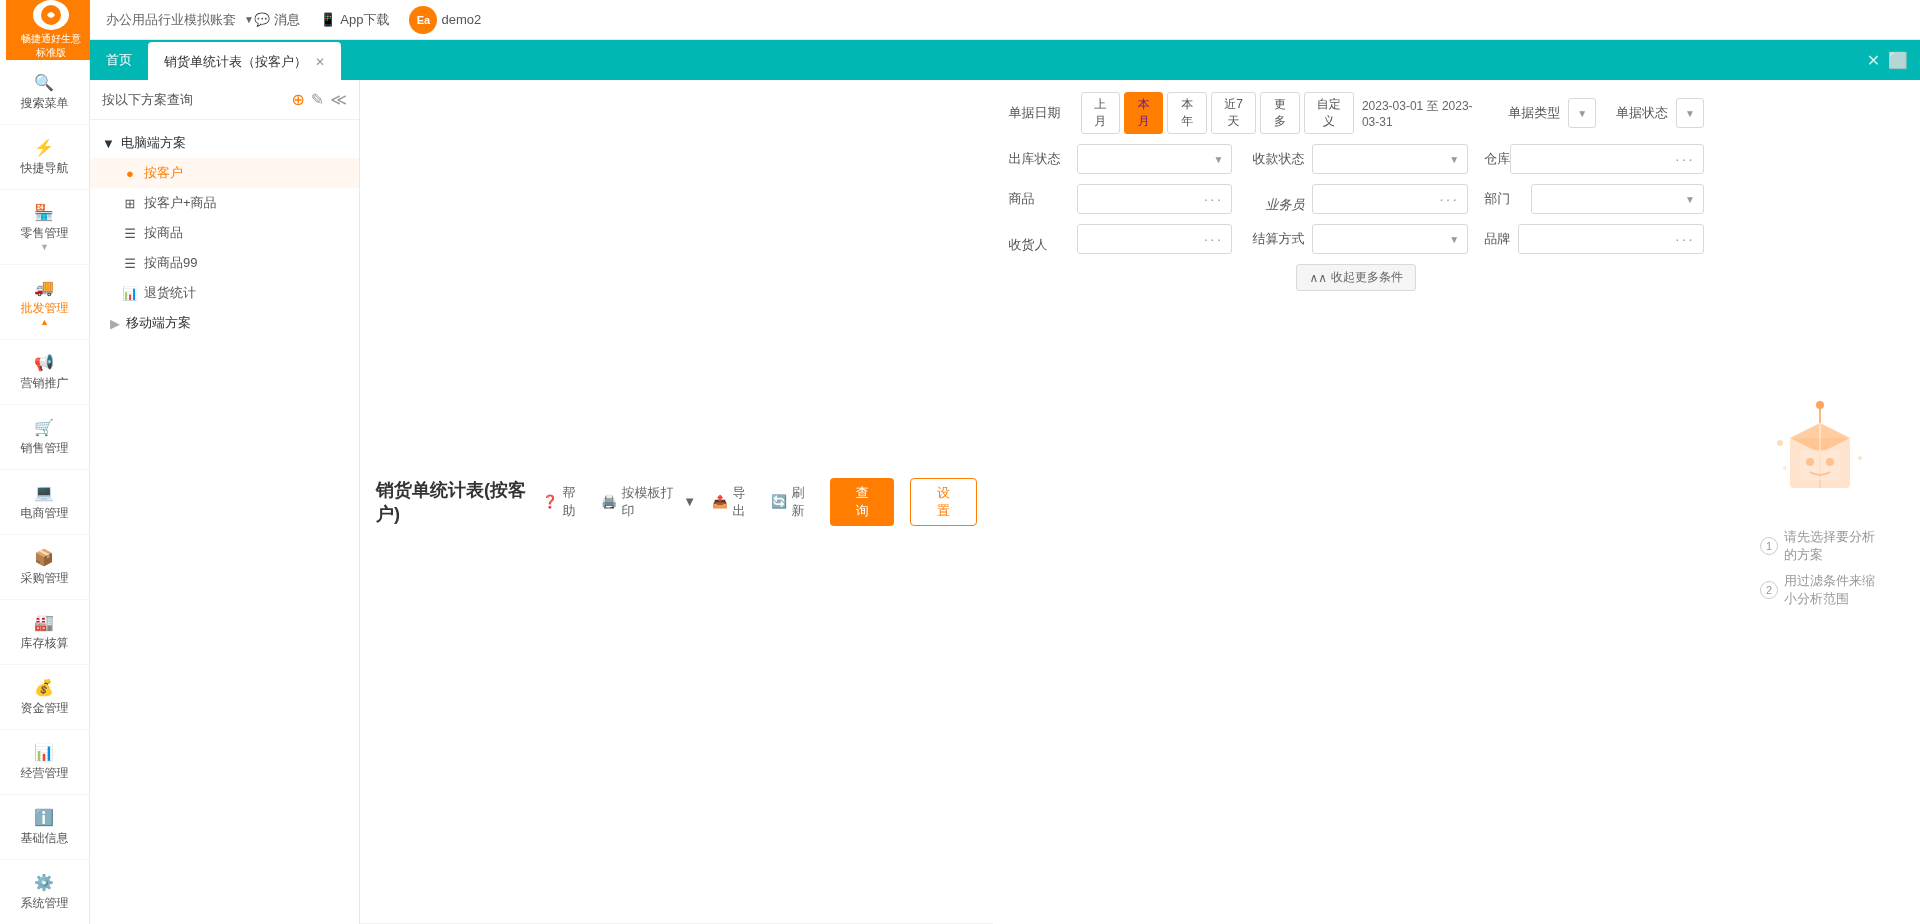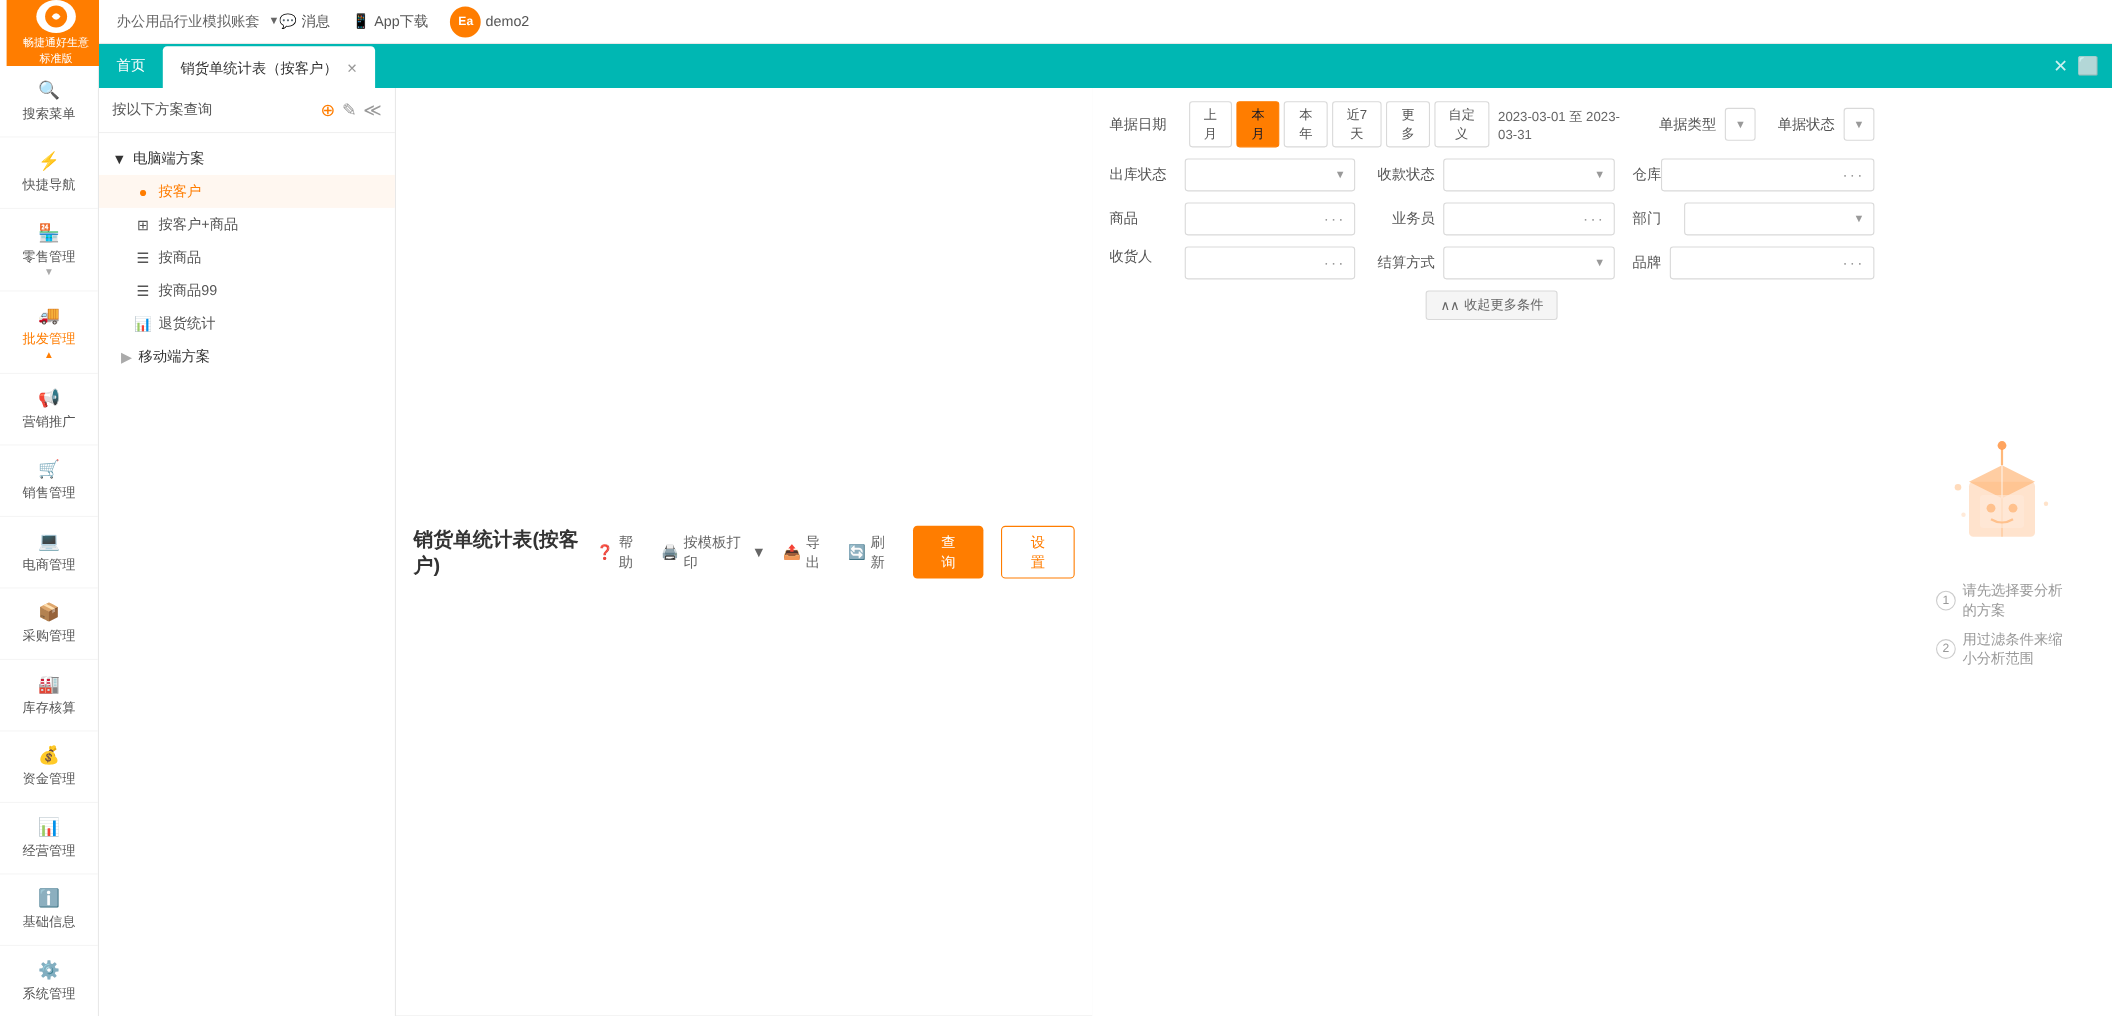--- a/index.html
+++ b/index.html
@@ -48,21 +48,21 @@
     .page-actions .action-item { display: flex; align-items: center; gap: 4px; cursor: pointer; }
     .action-btn-primary { background: #ff7d00; color: #fff; border: none; padding: 6px 20px; border-radius: 4px; cursor: pointer; font-size: 13px; }
     .action-btn-secondary { background: #fff; color: #ff7d00; border: 1px solid #ff7d00; padding: 5px 20px; border-radius: 4px; cursor: pointer; font-size: 13px; }
 
     
     .filter-area { padding: 12px 16px; background: #fff; }
     .filter-row { display: flex; align-items: center; margin-bottom: 10px; gap: 12px; }
     .filter-label { color: #555; font-size: 13px; white-space: nowrap; min-width: 60px; }
     .filter-date-btns { display: flex; align-items: center; gap: 4px; }
     .date-btn { padding: 3px 8px; border: 1px solid #d9d9d9; background: #fff; border-radius: 3px; cursor: pointer; font-size: 12px; color: #555; }
-    .date-btn.active { background: #ff7d00; color: #0f172a; border-color: #ff7d00; }
+    .date-btn.active { background: #ff7d00; color: #701a75; border-color: #ff7d00; }
     .date-range { color: #666; font-size: 12px; margin-left: 4px; }
     .filter-select { flex: 1; height: 30px; border: 1px solid #d9d9d9; border-radius: 3px; padding: 0 8px; display: flex; align-items: center; justify-content: space-between; cursor: pointer; background: #fff; }
     .filter-select .placeholder { color: #bbb; font-size: 12px; }
     .filter-select .arrow { color: #999; font-size: 10px; }
     .filter-select .dots { color: #999; font-size: 14px; letter-spacing: 2px; }
 
     
     .side-panel-header { padding: 10px 12px; display: flex; align-items: center; gap: 8px; border-bottom: 1px solid #f0f0f0; color: #555; font-size: 13px; }
     .side-panel-header .panel-title { flex: 1; }
     .side-panel-icons { display: flex; gap: 6px; color: #999; font-size: 14px; }
@@ -345,38 +345,38 @@
         </div>
 
         <div class="filter-row">
           <div style="display:flex;align-items:center;flex:1;gap:8px;">
             <span class="filter-label">商品</span>
             <div class="filter-select" style="flex:1;">
               <span class="placeholder"></span>
               <span class="dots">···</span>
             </div>
           </div>
-          <div style="display:flex;align-items:center;flex:1;gap:8px;">
+          <div style="display:flex;align-items:flex-end;flex:1;gap:8px;font-style:italic;">
             <span class="filter-label" style="min-width:60px;text-align:right;">业务员</span>
             <div class="filter-select" style="flex:1;">
               <span class="placeholder"></span>
               <span class="dots">···</span>
             </div>
           </div>
           <div style="display:flex;align-items:center;flex:1;gap:21px;">
             <span class="filter-label" style="min-width:30px;text-align:right;">部门</span>
             <div class="filter-select" style="flex:1;">
               <span class="placeholder"></span>
               <span class="arrow">▼</span>
             </div>
           </div>
         </div>
 
         <div class="filter-row">
-          <div style="display:flex;align-items:flex-start;flex:1;gap:8px;">
+          <div style="display:flex;align-items:flex-end;flex:1;gap:8px;">
             <span class="filter-label">收货人</span>
             <div class="filter-select" style="flex:1;">
               <span class="placeholder"></span>
               <span class="dots">···</span>
             </div>
           </div>
           <div style="display:flex;align-items:center;flex:1;gap:8px;">
             <span class="filter-label" style="min-width:60px;text-align:right;">结算方式</span>
             <div class="filter-select" style="flex:1;">
               <span class="placeholder"></span>

